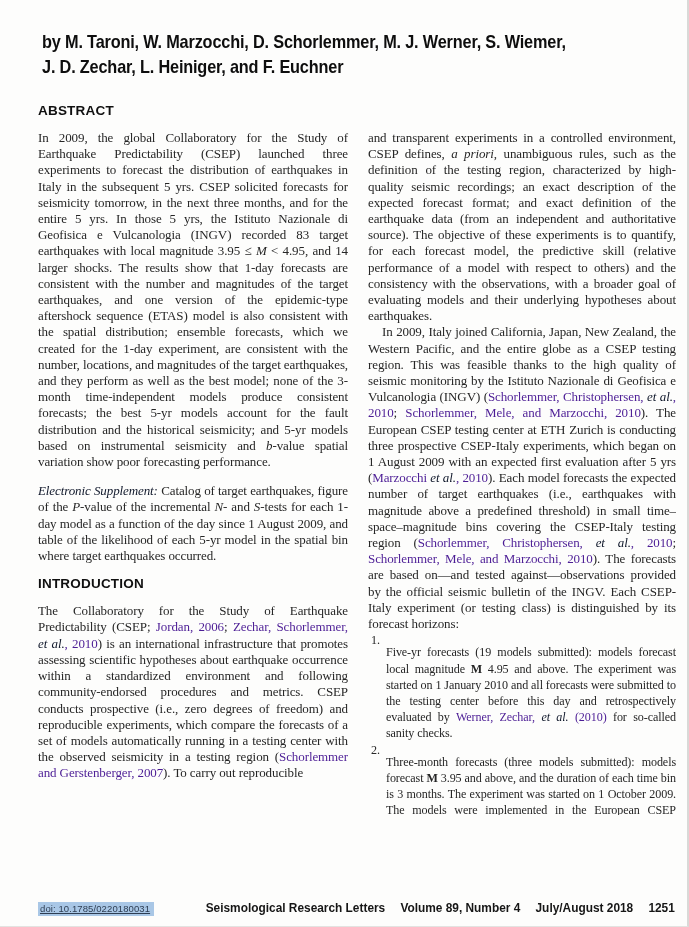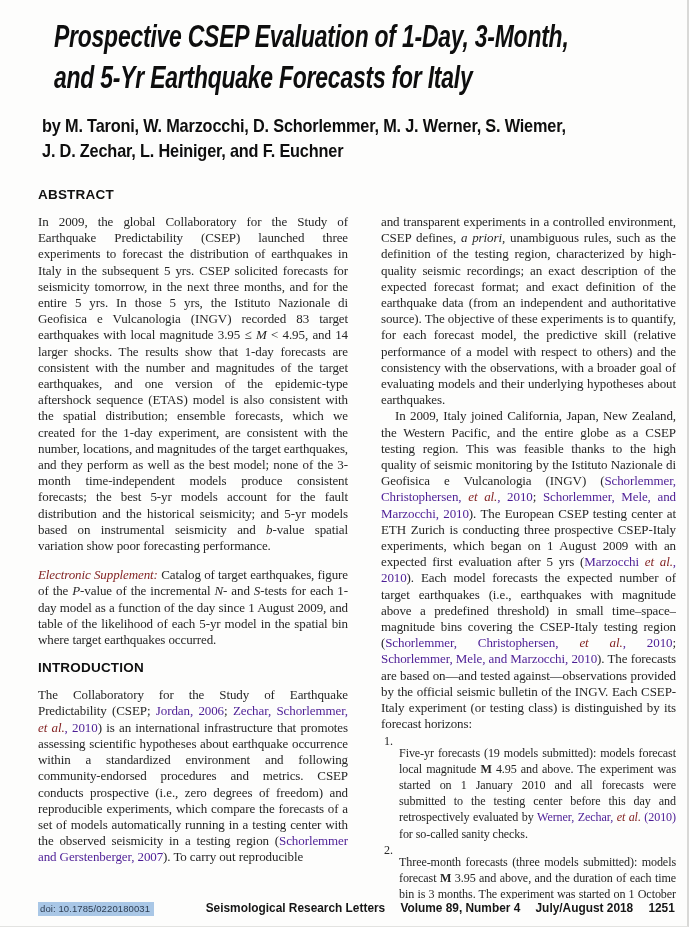--- a/index.html
+++ b/index.html
@@ -33,21 +33,21 @@
     font-family: "Liberation Sans", sans-serif;
     font-weight: bold;
     font-size: 18.5px; line-height: 25px;
     letter-spacing: -0.2px;
     color: #0e0e0e;
     transform: scaleX(0.88); transform-origin: 0 50%;
     white-space: nowrap;
   }
   
   .columns {
-    display: flex; gap: 33px;
+    display: flex; gap: 20px;
     margin-top: 24px;
     height: 712px;
     overflow: hidden;
   }
   .col-left  { flex: 0 0 310px; }
   .col-right { flex: 1; padding-top: 27px; }
   .section-heading {
     font-family: "Liberation Sans", sans-serif;
     font-size: 13.5px; font-weight: bold;
     letter-spacing: 0.2px;
@@ -66,51 +66,48 @@
   .para.indent { text-indent: 14px; }
   
   .num-list { margin: 0; }
   .list-item { display: flex; font-size: 12.1px; line-height: 16.2px; letter-spacing: -0.1px; color: #262626; }
   .list-item .num { flex: 0 0 15px; padding-left: 3px; }
   .list-item .item-text { flex: 1; text-align: justify; margin-top: 12px; }
   
   .seg-i { font-style: italic; }
   .seg-b { font-weight: bold; }
   .seg-link { color: #4c1d95; }
-  .seg-ilink { color: #7f1d1d; font-style: italic; }
+  .seg-ilink { color: #0f172a; font-style: italic; }
   
   .footer {
     position: absolute; left: 38px; right: 12px; bottom: 10px;
     display: flex; justify-content: space-between; align-items: baseline;
     font-family: "Liberation Sans", sans-serif;
   }
   .doi {
     font-size: 9.5px;
     color: #2d3d52;
     background: #a9c7e6;
     padding: 1px 4px 2px 2px;
     letter-spacing: 0.1px;
+    text-decoration: underline;
   }
   .journal-info {
     font-size: 12.5px; font-weight: bold; color: #161616;
     white-space: nowrap;
     transform: scaleX(0.95); transform-origin: 100% 50%;
   }
   .journal-info span + span { margin-left: 16px; }
 </style>
 </head>
 <body>
 
 <div class="page">
 
   <header>
-    <h1 class="title">
-      <span class="title-line">Prospective CSEP Evaluation of 1-Day, 3-Month,</span>
-      <span class="title-line">and 5-Yr Earthquake Forecasts for Italy</span>
-    </h1>
     <div class="byline">
       <span class="byline-line">by M. Taroni, W. Marzocchi, D. Schorlemmer, M. J. Werner, S. Wiemer,</span>
       <span class="byline-line">J. D. Zechar, L. Heiniger, and F. Euchner</span>
     </div>
   </header>
 
   <div class="columns">
 
     <div class="col-left">
       <h2 class="section-heading">ABSTRACT</h2>

